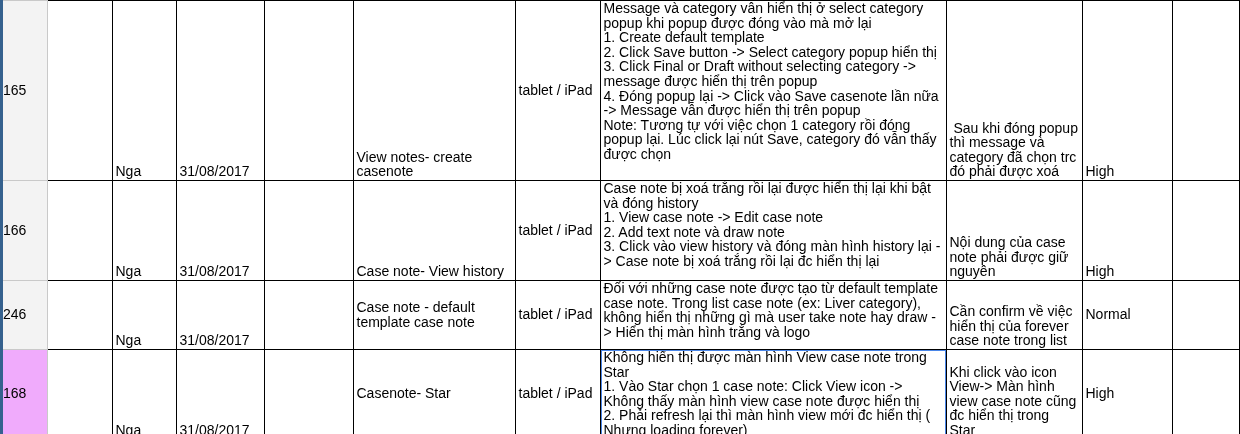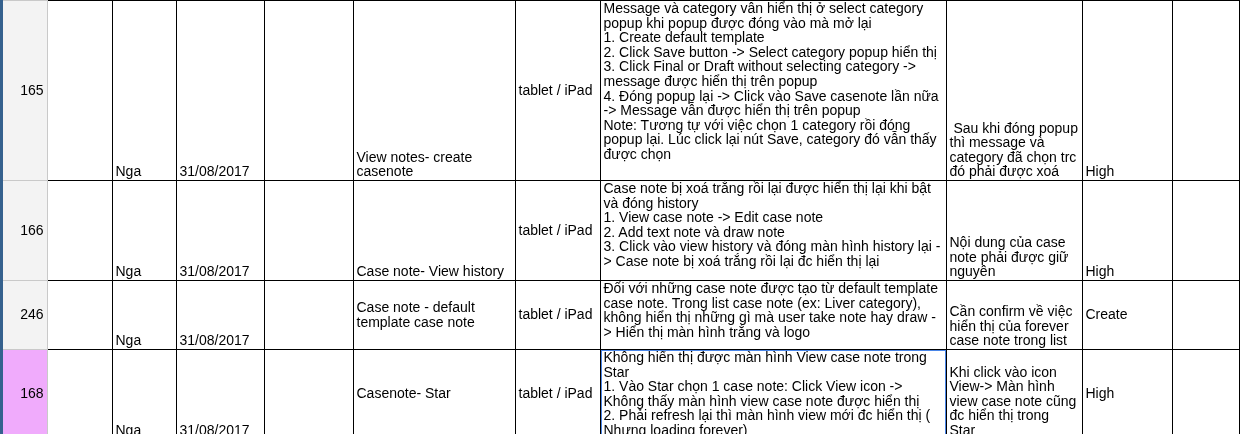--- a/index.html
+++ b/index.html
@@ -39,21 +39,21 @@
     border:1px solid #000000;
     background:#ffffff;
   }
   
   td.rowhead{
     border:1px solid #c9c9c9;
     border-left:none;
     background:#f3f3f3;
     color:#56606b;
     font-size:11px;
-    text-align:right;
+    text-align:left;
     vertical-align:middle;
   }
   td.rowhead.active{
     background:#f0abfc;
   }
   .valign-top{vertical-align:top;}
   .valign-mid{vertical-align:middle;}
   .valign-bot{vertical-align:bottom;}
   .cellv{
     display:block;
@@ -200,21 +200,21 @@
       <td class="data valign-mid">
             <span class="cellv">tablet / iPad</span>
           </td>
       <td class="data valign-top desc">
             <span class="cellv">Đối với những case note được tạo từ default template case note. Trong list case note (ex: Liver category), không hiển thị những gì mà user take note hay draw -&gt; Hiển thị màn hình trắng và logo</span>
           </td>
       <td class="data valign-bot">
             <span class="cellv">Cần confirm về việc hiển thị của forever case note trong list</span>
           </td>
       <td class="data valign-mid">
-            <span class="cellv">Create</span>
+            <span class="cellv">Normal</span>
           </td>
       <td class="data"></td>
     </tr>
 
     <tr style="height:82px">
       <td class="rowhead active">
             <span class="cellv">168</span>
           </td>
       <td class="data"></td>
       <td class="data valign-bot">

